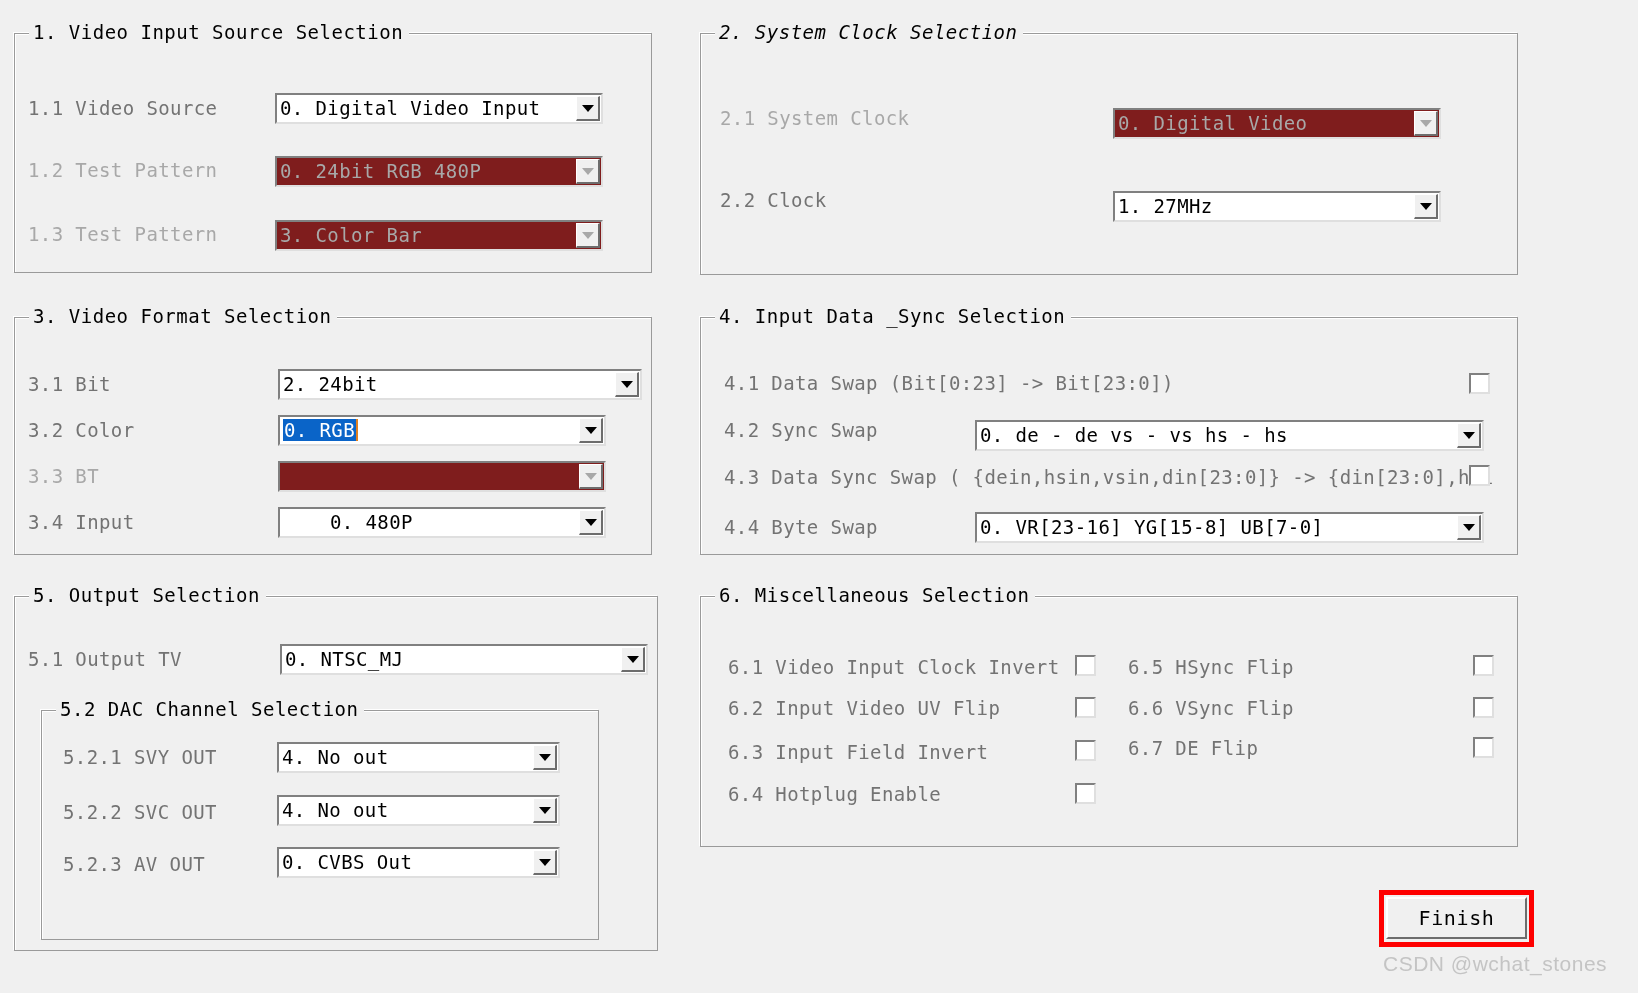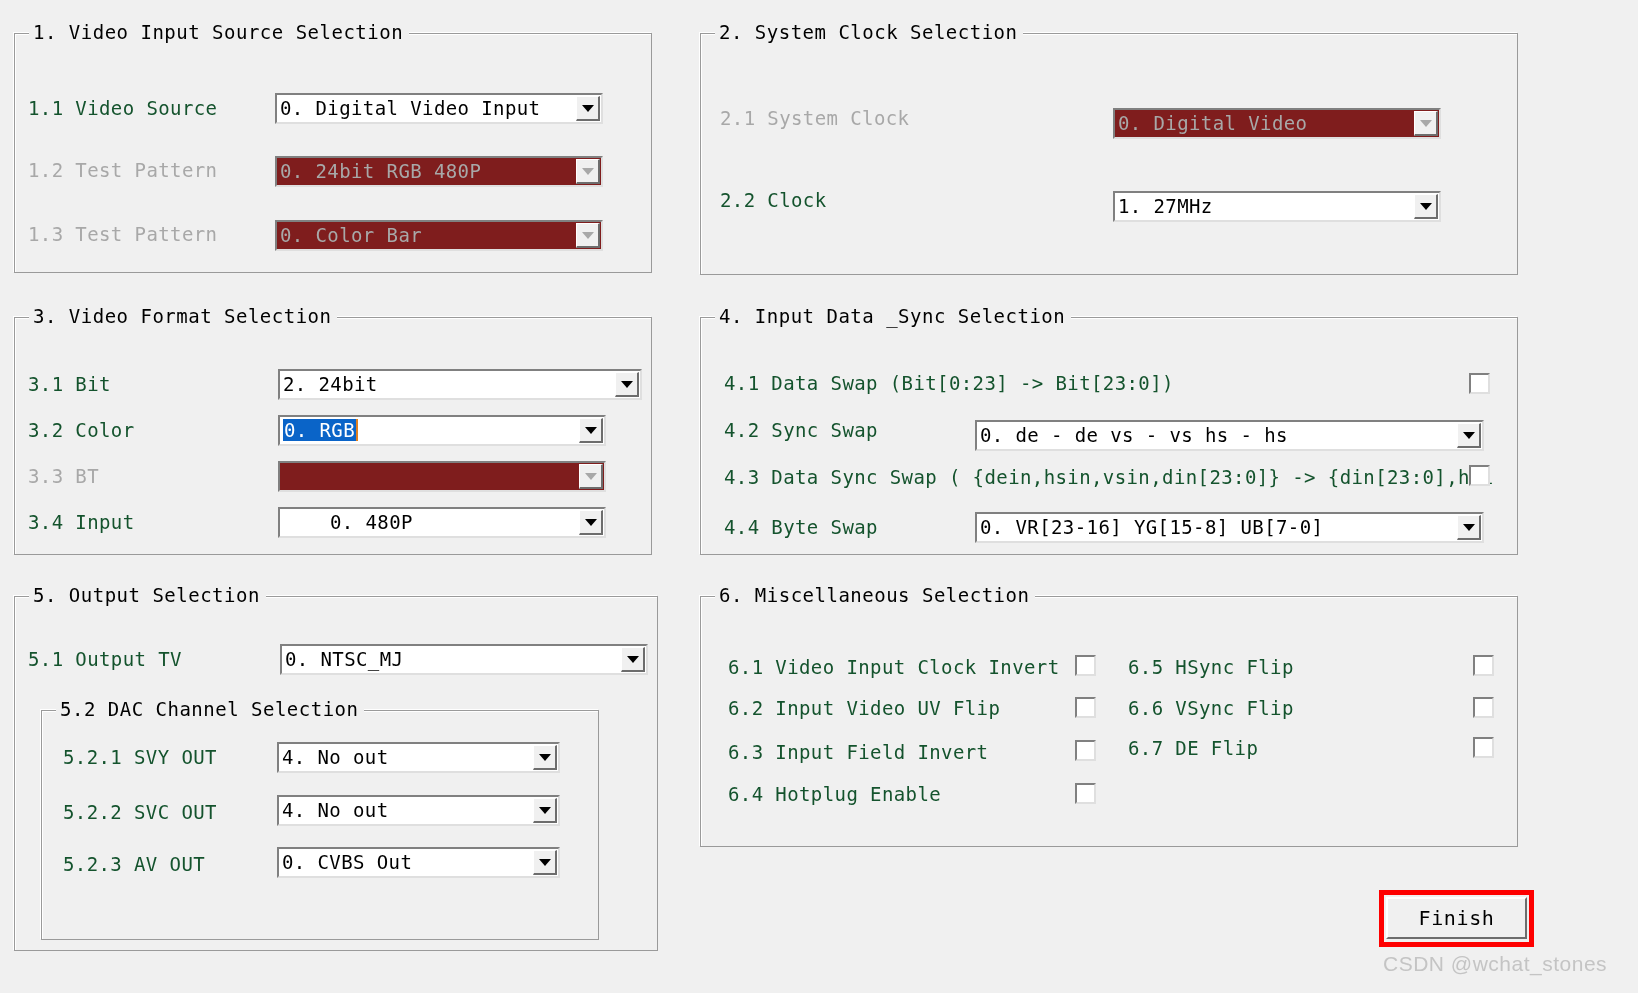--- a/index.html
+++ b/index.html
@@ -36,21 +36,21 @@
     white-space: nowrap;
     letter-spacing: 0.5px;
     text-align: center;
   }
 
   
   .lbl {
     position: absolute;
     font-size: 19px;
     line-height: 22px;
-    color: #14532d;
+    color: #737373;
     white-space: nowrap;
     letter-spacing: 0.4px;
   }
   .lbl.dim { color: #a8a8a8; }
 
   
   .combo {
     position: absolute;
     height: 31px;
     box-sizing: border-box;
@@ -167,27 +167,27 @@
 <div class="lbl dim" style="left:28px; top:159px;">1.2 Test Pattern</div>
 <div class="combo dis" style="left:275px; top:156px; width:328px;">
   <div class="txt">0. 24bit RGB 480P</div>
   <div class="btn">
       <i></i>
     </div>
 </div>
 
 <div class="lbl dim" style="left:28px; top:223px;">1.3 Test Pattern</div>
 <div class="combo dis" style="left:275px; top:220px; width:328px;">
-  <div class="txt">0. Color Bar</div>
-  <div class="btn">
-      <i></i>
-    </div>
-</div>
-
-<div class="group" style="left:700px; top:33px; width:818px; height:242px;">
+  <div class="txt">3. Color Bar</div>
+  <div class="btn">
+      <i></i>
+    </div>
+</div>
+
+<div class="group" style="left:700px; top:33px; width:818px; height:242px;font-style:italic;">
   <div class="legend">2. System Clock Selection</div>
 </div>
 
 <div class="lbl dim" style="left:720px; top:107px;">2.1 System Clock</div>
 <div class="combo dis" style="left:1113px; top:108px; width:328px;">
   <div class="txt">0. Digital Video</div>
   <div class="btn">
       <i></i>
     </div>
 </div>

